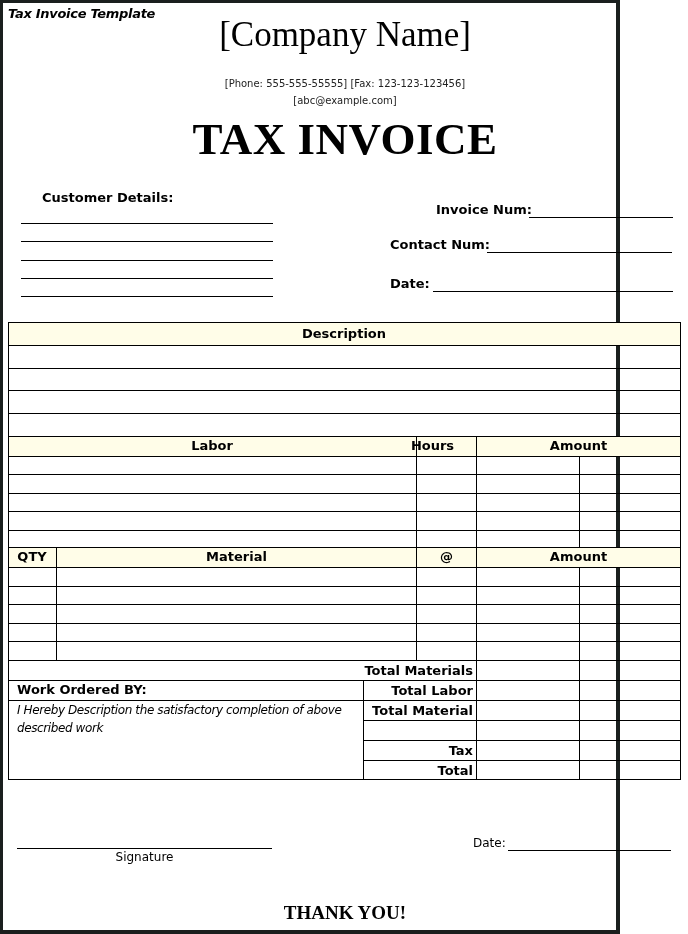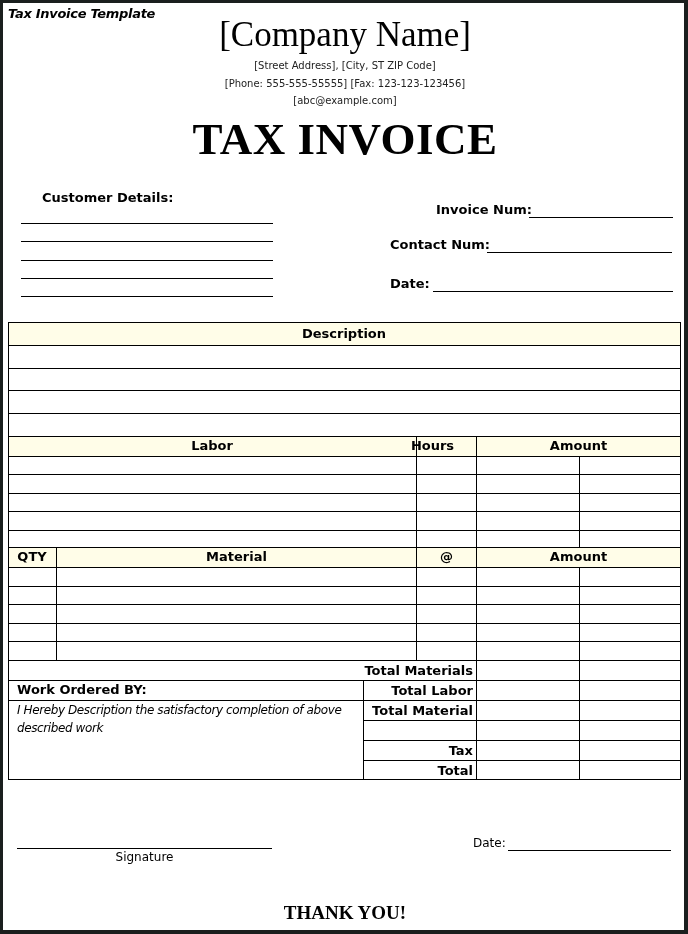--- a/index.html
+++ b/index.html
@@ -1,20 +1,20 @@
 <!DOCTYPE html>
 <html><head>
 <meta charset="utf-8">
 <style>
   * { box-sizing: border-box; margin: 0; padding: 0; }
   html, body { width: 688px; height: 934px; background: #ffffff; overflow: hidden; }
   body { position: relative; font-family: "Liberation Sans", sans-serif; color: #000; }
 
   .page {
-    position: absolute; left: 0; top: 0; width: 688px; height: 934px;
+    position: absolute; left: 0; top: 0; width: 620px; height: 934px;
     border: 3px solid #1a1f1e; border-right-width: 4px; border-bottom-width: 4px;
     background: #fff;
   }
   .abs { position: absolute; }
 
   .template-title {
     left: 5px; top: 3px; font-size: 13px; font-weight: bold; font-style: italic;
     font-family: "DejaVu Sans", sans-serif; letter-spacing: -0.3px;
   }
   .company-name {
@@ -70,21 +70,20 @@
   }
   .input-cell { position: absolute; cursor: text; }
 </style>
 </head>
 <body>
 
 <div class="page">
 
   <div class="abs template-title">Tax Invoice Template</div>
   <div class="abs company-name">[Company Name]</div>
-  <div class="abs addr-line" style="top:57px">[Street Address], [City, ST ZIP Code]</div>
   <div class="abs addr-line" style="top:75px">[Phone: 555-555-55555] [Fax: 123-123-123456]</div>
   <div class="abs tax-title">TAX INVOICE</div>
   <div class="abs addr-line" style="top:92px">[abc@example.com]</div>
 
   <div class="abs cust-label">Customer Details:</div>
   <div class="abs cust-line" style="top:220px"></div>
   <div class="abs cust-line" style="top:238px"></div>
   <div class="abs cust-line" style="top:257px"></div>
   <div class="abs cust-line" style="top:275px"></div>
   <div class="abs cust-line" style="top:293px"></div>

